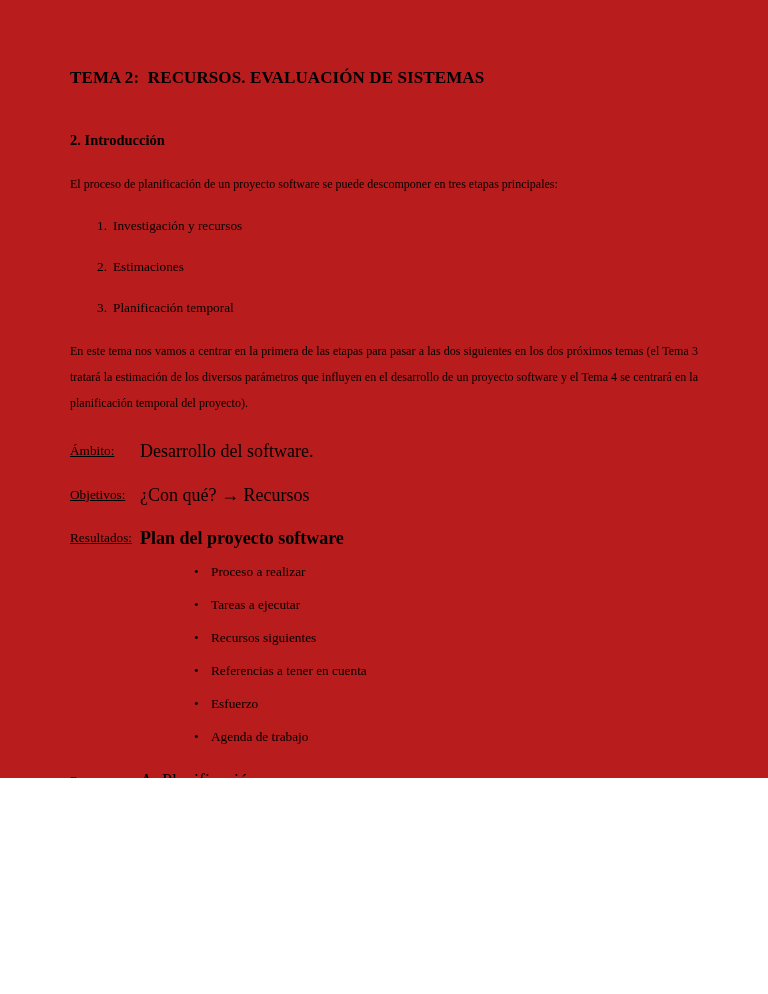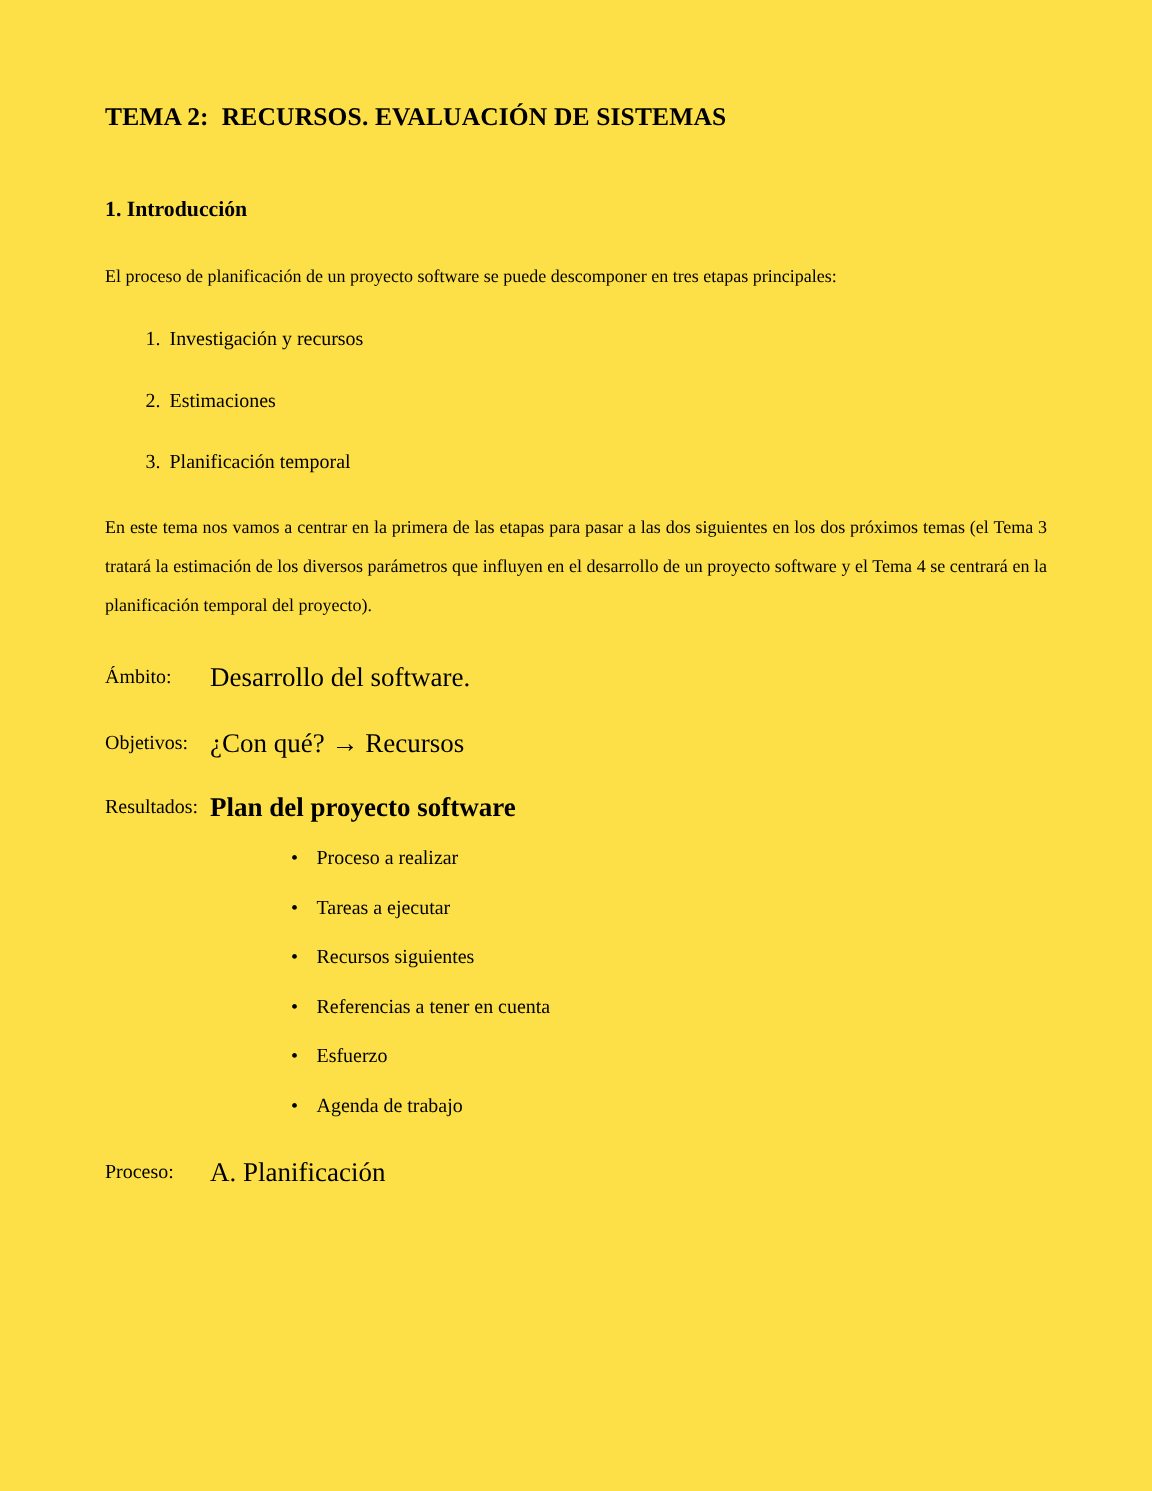--- a/index.html
+++ b/index.html
@@ -11,22 +11,22 @@
     width: 768px;
     height: 994px;
     font-family: "Liberation Serif", "DejaVu Serif", serif;
     color: #000000;
     -webkit-font-smoothing: antialiased;
   }
 
   .page {
     position: relative;
     width: 768px;
-    height: 994px;
-    background: #fde047;
+    height: 778px;
+    background: #b91c1c;
     overflow: hidden;
   }
 
   .content {
     position: absolute;
     left: 70px;
     top: 0;
     width: 628px;
   }
 
@@ -89,20 +89,21 @@
     margin-bottom: 26px;
   }
   .def-row:last-child { margin-bottom: 0; }
   .def-label {
     position: absolute;
     left: 0;
     top: 0;
     font-size: 13.3px;
     line-height: 18px;
     white-space: nowrap;
+    text-decoration: underline;
   }
   .def-value {
     margin-left: 70px;
     font-size: 18px;
     line-height: 18px;
   }
   .def-value.strong { font-weight: bold; }
   .def-sub {
     margin-left: 97px;
     font-size: 13.3px;
@@ -140,21 +141,21 @@
   .proceso-block .def-sub { padding-top: 14px; }
 </style>
 </head>
 <body>
 
 <div class="page">
   <div class="content">
 
     <h1 class="doc-title">TEMA 2:  RECURSOS. EVALUACIÓN DE SISTEMAS</h1>
 
-    <h2 class="section-heading">1. Introducción</h2>
+    <h2 class="section-heading">2. Introducción</h2>
 
     <p class="para first-para">El proceso de planificación de un proyecto software se puede descomponer en tres etapas principales:</p>
 
     <ol class="ordered-list">
       <li>
         <span class="num">1.</span>
         <span>Investigación y recursos</span>
       </li>
       <li>
         <span class="num">2.</span>

